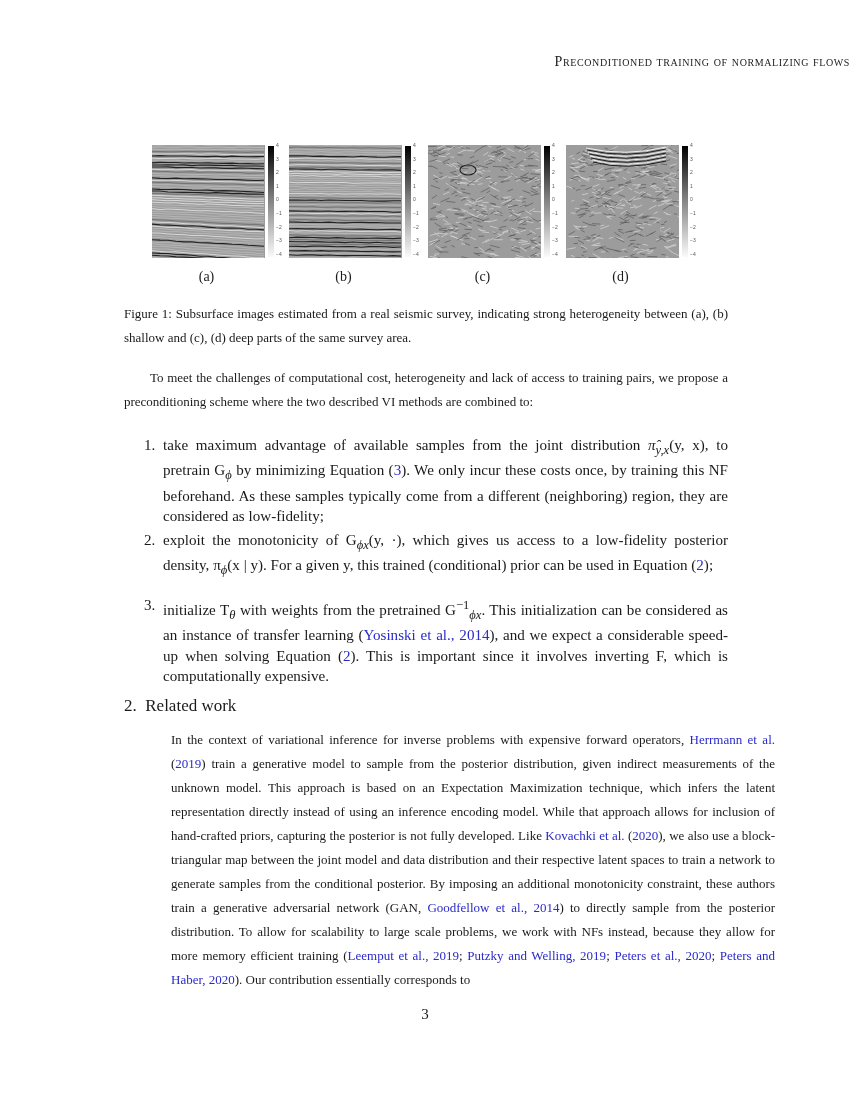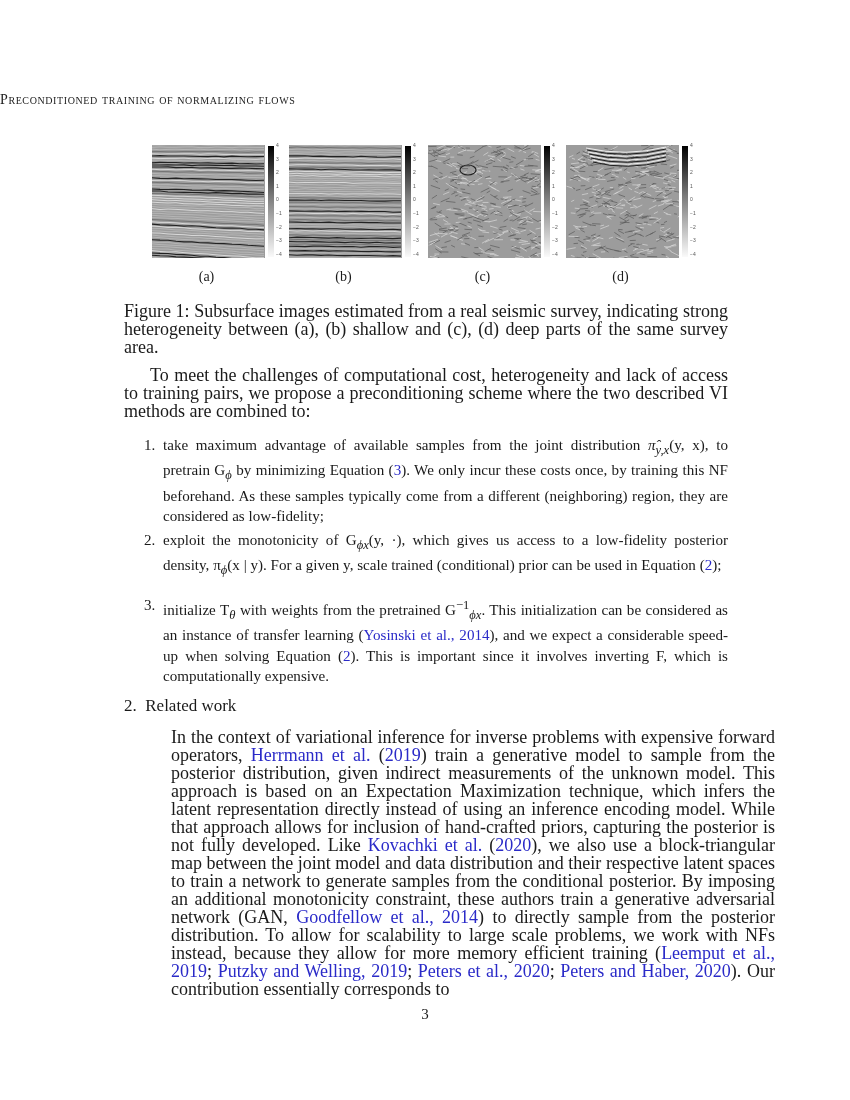--- a/index.html
+++ b/index.html
@@ -1,32 +1,32 @@
 <!DOCTYPE html>
 <html><head>
 <meta charset="utf-8">
 <style>
   html, body { margin: 0; padding: 0; background: #ffffff; }
   body { width: 850px; height: 1100px; position: relative; overflow: hidden;
          font-family: "DejaVu Serif", "Liberation Serif", serif; color: #1a1a1a; }
-  #running-head { position: absolute; top: 54px; left: 0; width: 850px; text-align: left;
+  #running-head { position: absolute; top: 54px; left: 0; width: 850px; text-align: right;
                   font-family: "Liberation Serif", serif; font-size: 14px; font-variant: small-caps;
-                  letter-spacing: 0.6px; color: #222; margin-top: 38px; }
+                  letter-spacing: 0.6px; color: #222; }
   #figure { position: absolute; top: 145px; left: 150px; width: 560px; height: 145px; }
   .panel { position: absolute; top: 0; width: 140px; height: 125px; }
   .seis { position: absolute; left: 2px; top: 0; width: 113px; height: 113px; background: #9a9a9a; }
   .cbar { position: absolute; left: 118px; top: 1px; width: 6px; height: 111px;
           background: linear-gradient(to bottom, #000 0%, #7a7a7a 45%, #fafafa 100%); }
   .ticks { position: absolute; left: 126px; top: -3px; width: 14px; height: 117px;
            font-family: "Liberation Sans", sans-serif; font-size: 5px; color: #555; }
   .ticks span { position: absolute; left: 0; white-space: nowrap; }
   .sublabel { position: absolute; top: 124px; width: 113px; text-align: center;
               font-family: "Liberation Serif", serif; font-size: 14px; }
   .text { position: absolute; left: 124px; width: 604px; font-family: "Liberation Serif", serif;
-          font-size: 18px; line-height: 18px; text-align: justify; color: #1a1a1a; }
+          font-size: 13px; line-height: 24px; text-align: justify; color: #1a1a1a; }
   .text p { margin: 0; }
   .indent { text-indent: 26px; }
   .link { color: #2a2ac8; }
   .li { position: absolute; left: 124px; width: 604px; font-family: "Liberation Serif", serif;
         font-size: 15.1px; line-height: 20.3px; }
   .li .num { position: absolute; left: 20px; top: 0; }
   .li .body { position: absolute; left: 39px; width: 565px; text-align: justify; }
   #caption { top: 302px; }
   #intro { top: 366px; }
   #item-1 { top: 435px; height: 82px; }
@@ -1080,21 +1080,21 @@
   <p class="indent">To meet the challenges of computational cost, heterogeneity and lack of access to training pairs, we propose a preconditioning scheme where the two described VI methods are combined to:</p>
 </div>
 
 <div id="item-1" class="li">
   <span class="num">1.</span>
   <div class="body"><span>take maximum advantage of available samples from the joint distribution </span><i class="m">π̂</i><sub><i>y,x</i></sub><span>(y, x), to pretrain G</span><sub><i>ϕ</i></sub><span> by minimizing Equation (</span><a class="link">3</a><span>). We only incur these costs once, by training this NF beforehand. As these samples typically come from a different (neighboring) region, they are considered as low-fidelity;</span></div>
 </div>
 
 <div id="item-2" class="li">
   <span class="num">2.</span>
-  <div class="body"><span>exploit the monotonicity of G</span><sub><i>ϕx</i></sub><span>(y, ·), which gives us access to a low-fidelity posterior density, π</span><sub><i>ϕ</i></sub><span>(x | y).  For a given y, scale trained (conditional) prior can be used in Equation (</span><a class="link">2</a><span>);</span></div>
+  <div class="body"><span>exploit the monotonicity of G</span><sub><i>ϕx</i></sub><span>(y, ·), which gives us access to a low-fidelity posterior density, π</span><sub><i>ϕ</i></sub><span>(x | y).  For a given y, this trained (conditional) prior can be used in Equation (</span><a class="link">2</a><span>);</span></div>
 </div>
 
 <div id="item-3" class="li">
   <span class="num">3.</span>
   <div class="body"><span>initialize T</span><sub><i>θ</i></sub><span> with weights from the pretrained G</span><sup>−1</sup><sub><i>ϕx</i></sub><span>. This initialization can be considered as an instance of transfer learning (</span><a class="link">Yosinski et al., 2014</a><span>), and we expect a considerable speed-up when solving Equation (</span><a class="link">2</a><span>). This is important since it involves inverting F, which is computationally expensive.</span></div>
 </div>
 
 <div id="section-heading">
   <span>2.</span>&nbsp;
   <span>Related work</span>

